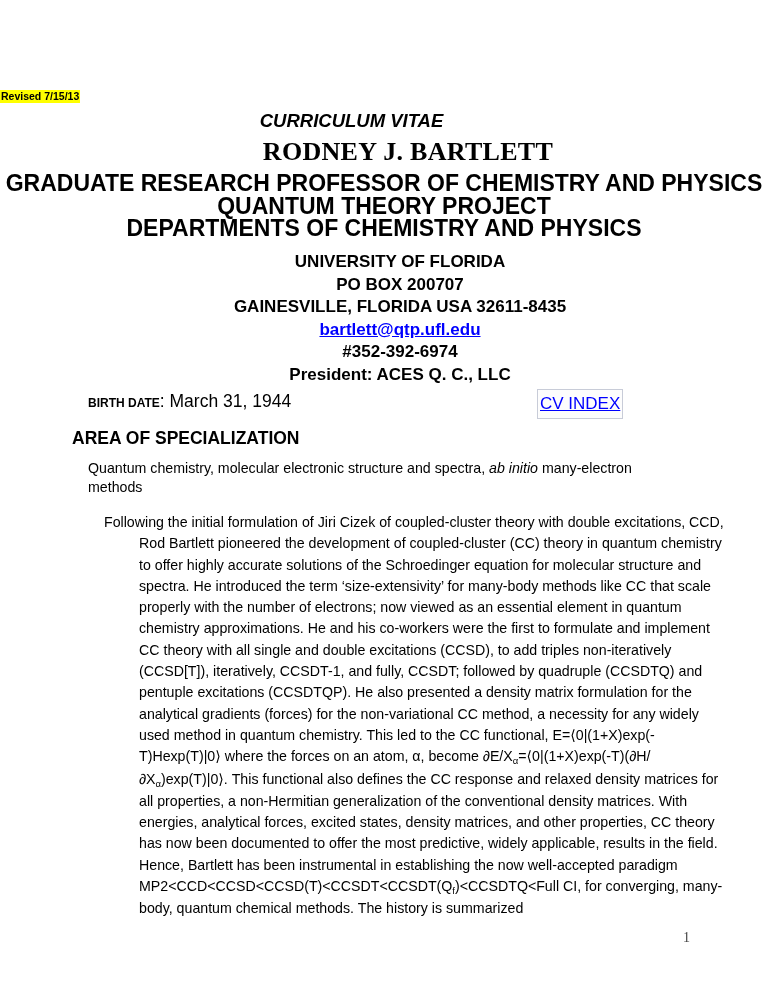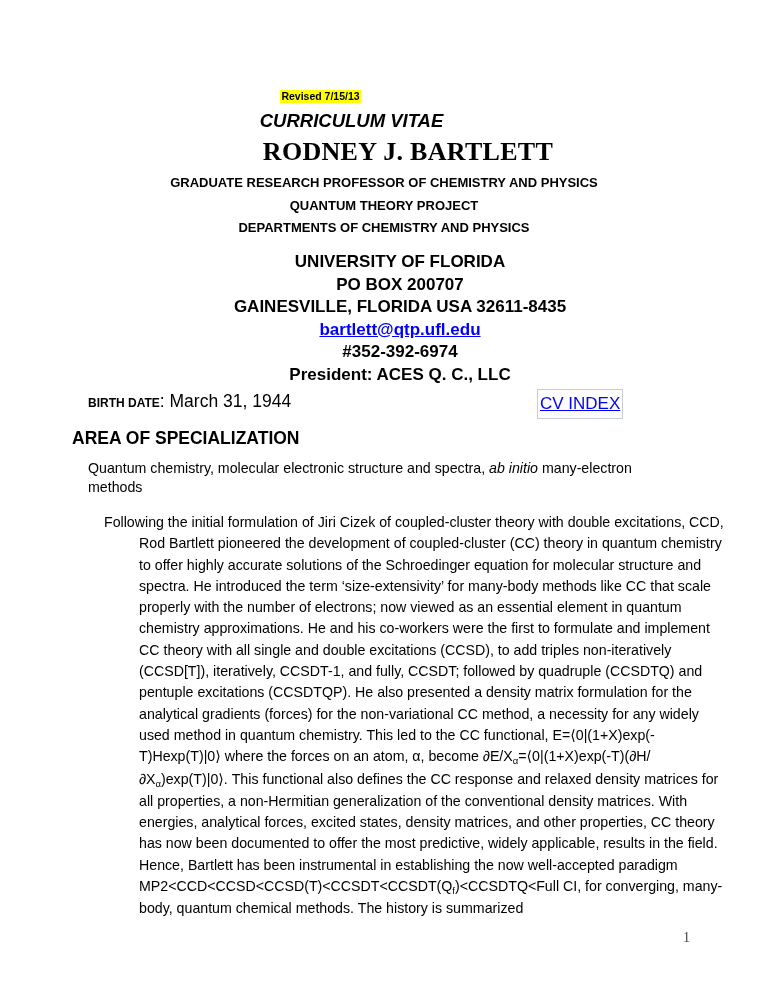--- a/index.html
+++ b/index.html
@@ -22,21 +22,21 @@
     height: 994px;
     background: #ffffff;
   }
 
   
   .revised-row {
     position: absolute;
     left: 0;
     top: 86px;
     width: 641px;
-    text-align: center;
+    text-align: left;
   }
   .revised-stamp {
     display: inline-block;
     background: #ffff00;
     color: #000000;
     font-family: "Liberation Sans", sans-serif;
     font-weight: bold;
     font-size: 10.5px;
     line-height: 13px;
     letter-spacing: 0px;
@@ -70,21 +70,21 @@
     margin-left: 24px;
   }
   .affil {
     position: absolute;
     top: 172px;
     left: 0;
     width: 768px;
     text-align: center;
     font-family: "Liberation Sans", sans-serif;
     font-weight: bold;
-    font-size: 13px;
+    font-size: 23px;
     line-height: 22.5px;
   }
   .address {
     position: absolute;
     top: 251px;
     left: 16px;
     width: 768px;
     text-align: center;
     font-family: "Liberation Sans", sans-serif;
     font-weight: bold;

